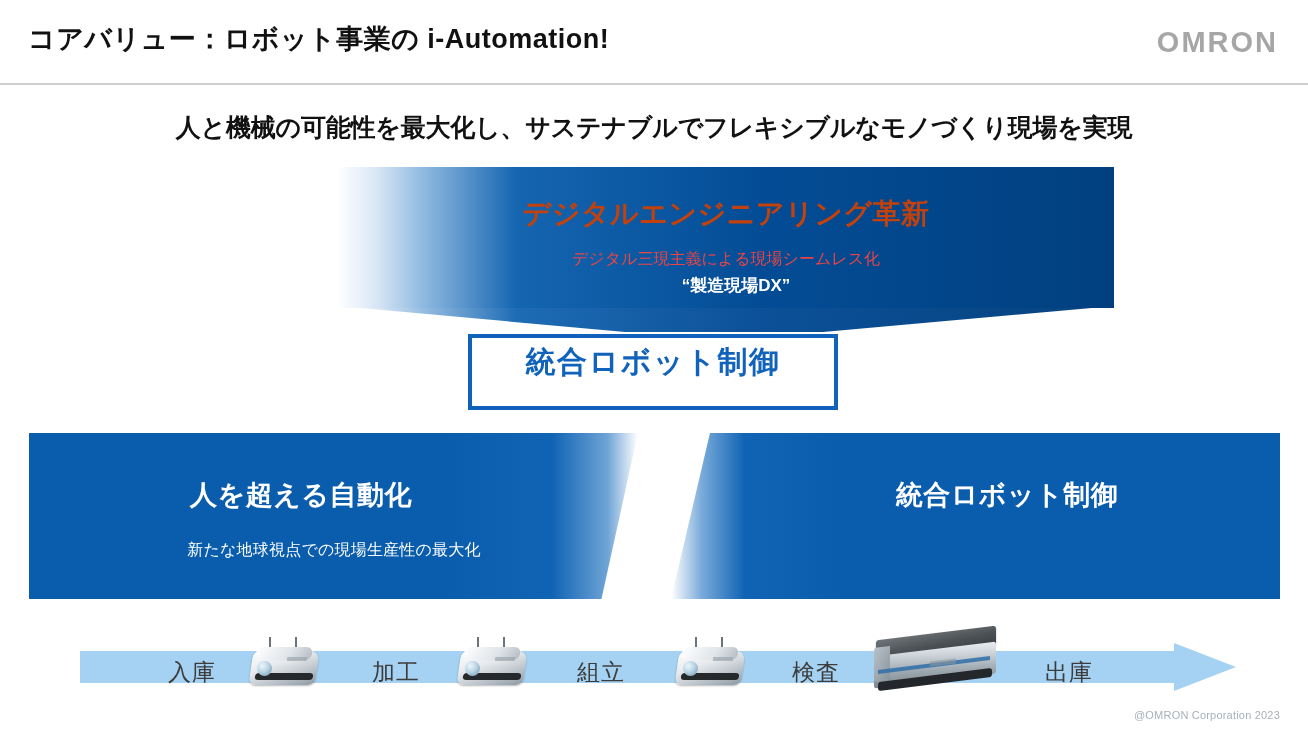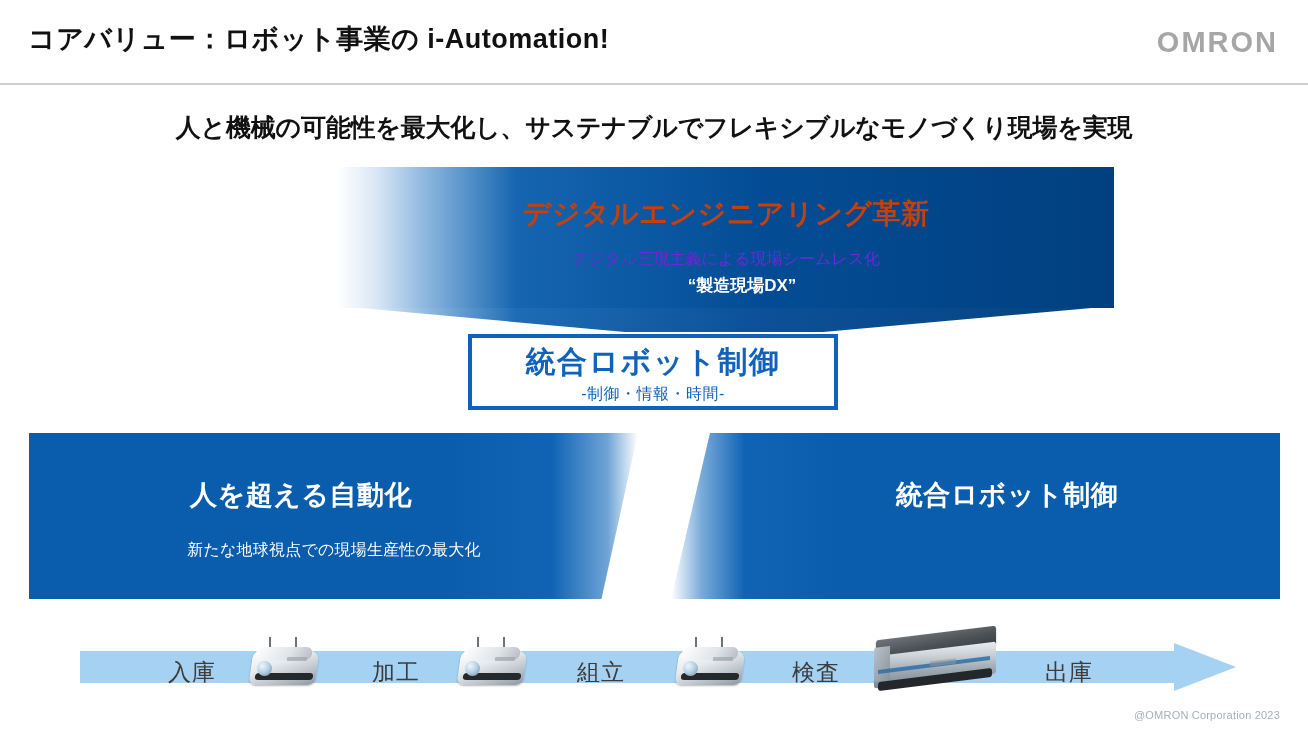--- a/index.html
+++ b/index.html
@@ -46,24 +46,24 @@
     -webkit-clip-path:polygon(0 0, 100% 0, 62.5% 100%, 37.0% 100%);
     clip-path:polygon(0 0, 100% 0, 62.5% 100%, 37.0% 100%);
   }
   .top-banner-heading {
     position:absolute; left:0; top:28px; width:100%;
     text-align:center; font-size:28px; font-weight:bold; color:#c2410c;
     letter-spacing:.5px; white-space:nowrap;
   }
   .top-banner-sub1 {
     position:absolute; left:0; top:82px; width:100%;
-    text-align:center; font-size:16px; color:#6d28d9; white-space:nowrap;
+    text-align:center; font-size:16px; color:#ef4444; white-space:nowrap;
   }
   .top-banner-sub2 {
-    position:absolute; left:16px; top:107px; width:100%;
+    position:absolute; left:10px; top:107px; width:100%;
     text-align:center; font-size:17px; font-weight:bold; color:#ffffff; white-space:nowrap;
   }
 
   
   .center-box {
     position:absolute; left:468px; top:334px; width:370px; height:76px;
     border:4px solid #1162bb; background:#ffffff;
   }
   .center-box-heading {
     position:absolute; left:0; top:4px; width:100%;
@@ -198,21 +198,20 @@
 <div class="top-banner-funnel"></div>
 <div class="top-banner">
   <div class="top-banner-bg"></div>
   <div class="top-banner-heading">デジタルエンジニアリング革新</div>
   <div class="top-banner-sub1">デジタル三現主義による現場シームレス化</div>
   <div class="top-banner-sub2">“製造現場DX”</div>
 </div>
 
 <div class="center-box">
   <div class="center-box-heading">統合ロボット制御</div>
-  <div class="center-box-sub">-制御・情報・時間-</div>
 </div>
 
 <div class="panel panel-left">
   <div class="panel-heading">人を超える自動化</div>
   <div class="panel-sub">新たな地球視点での現場生産性の最大化</div>
 </div>
 
 <div class="panel panel-right">
   <div class="panel-heading">統合ロボット制御</div>
 </div>

